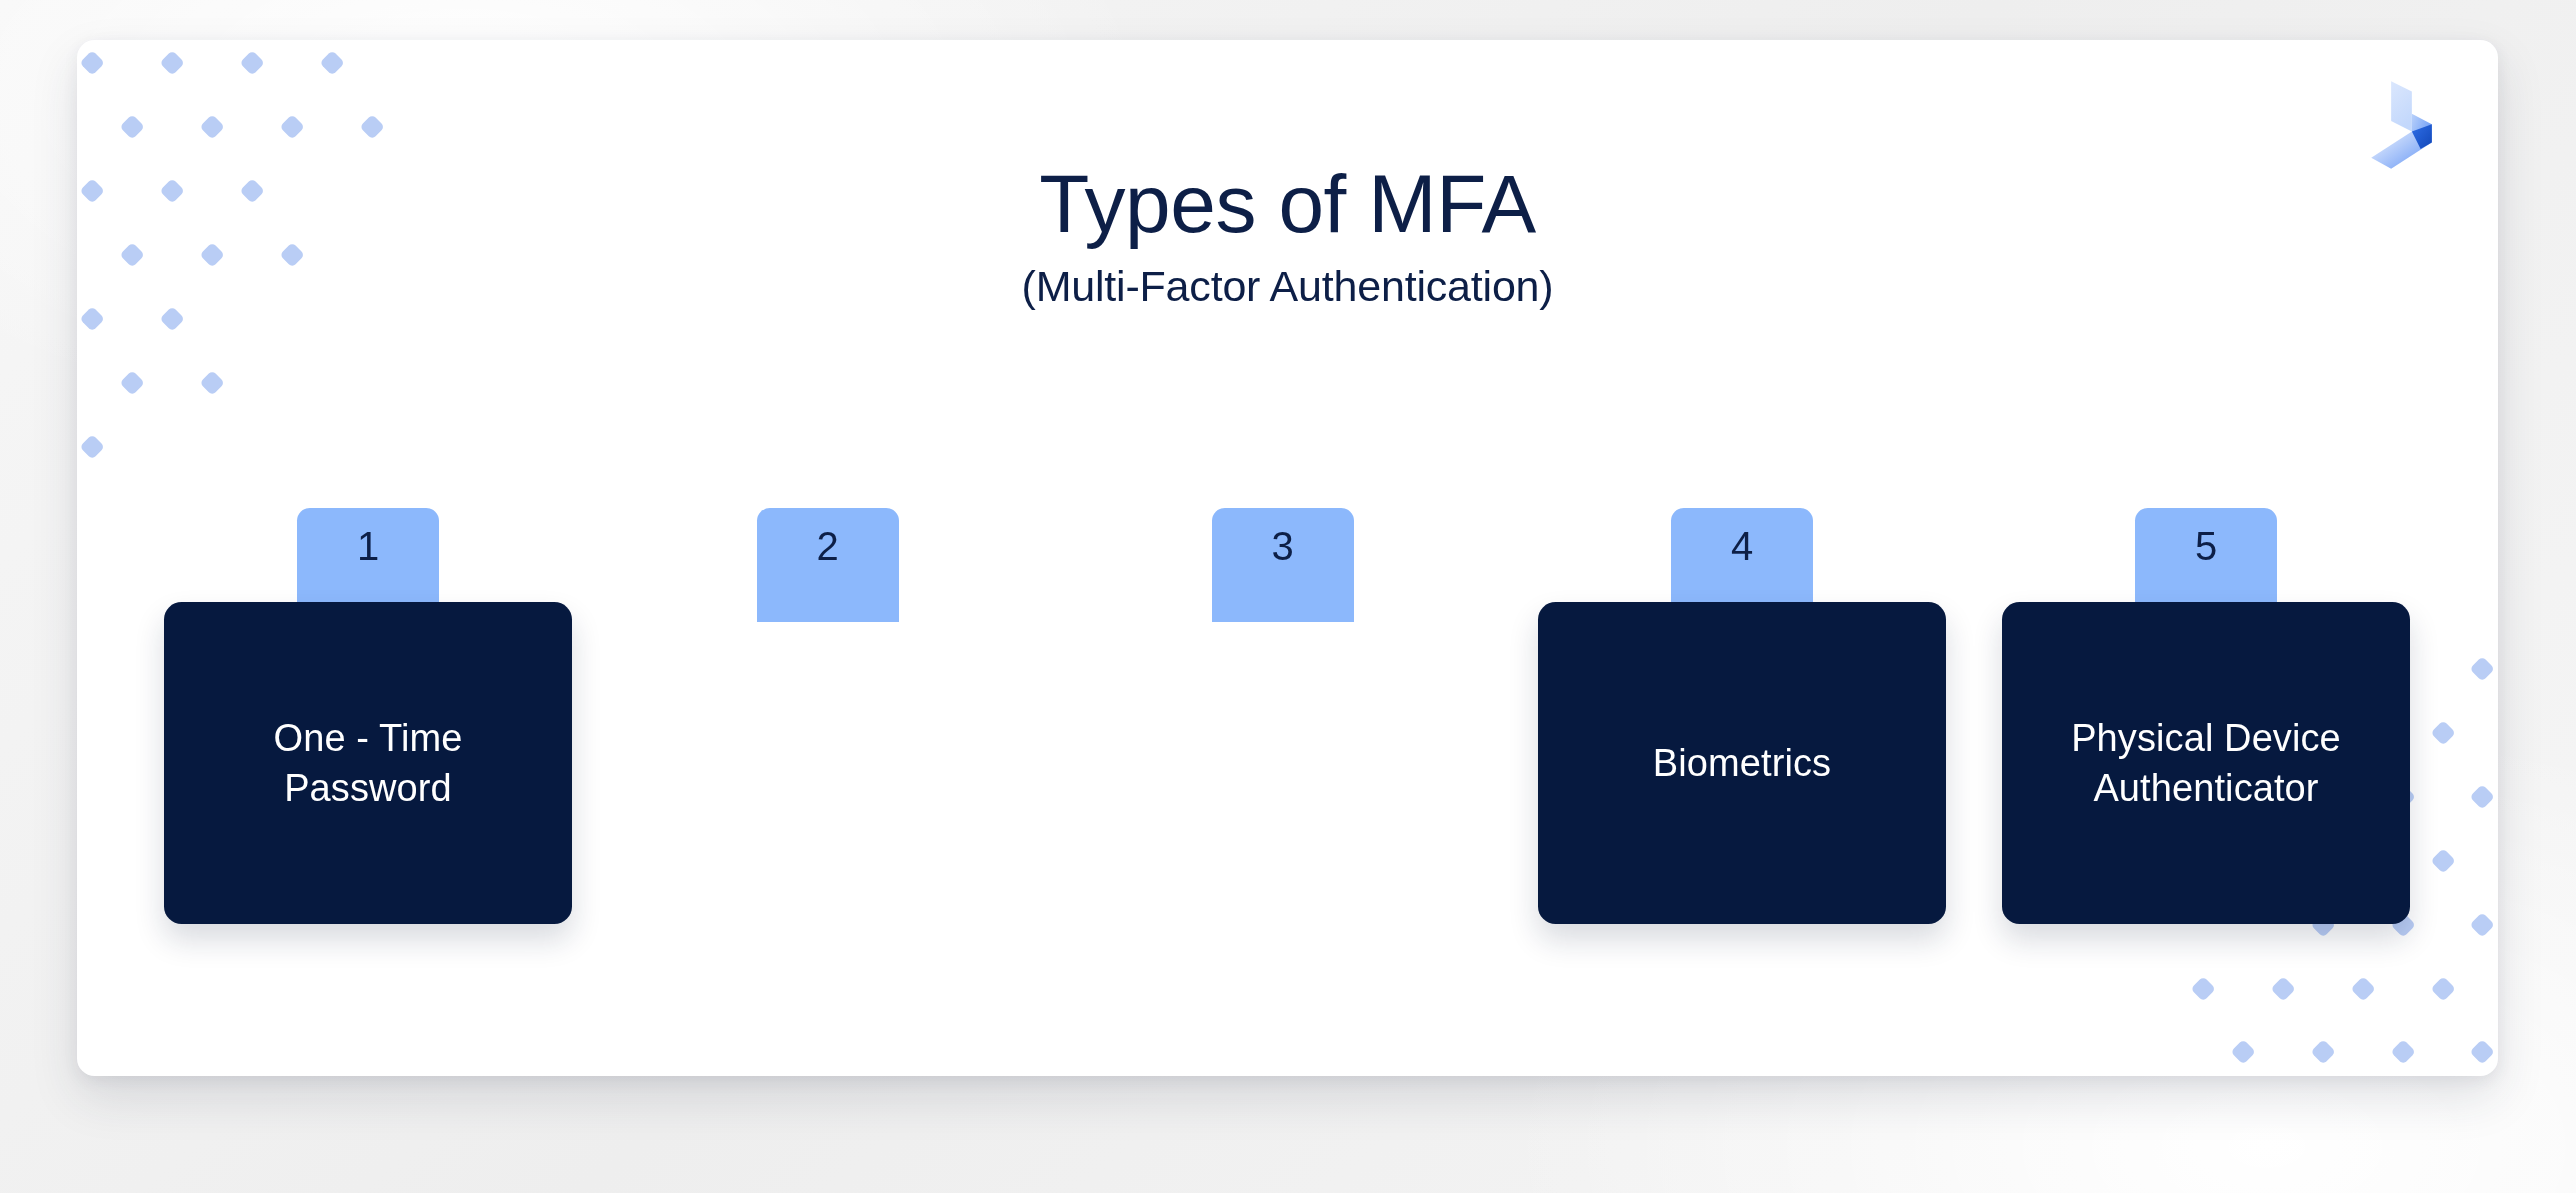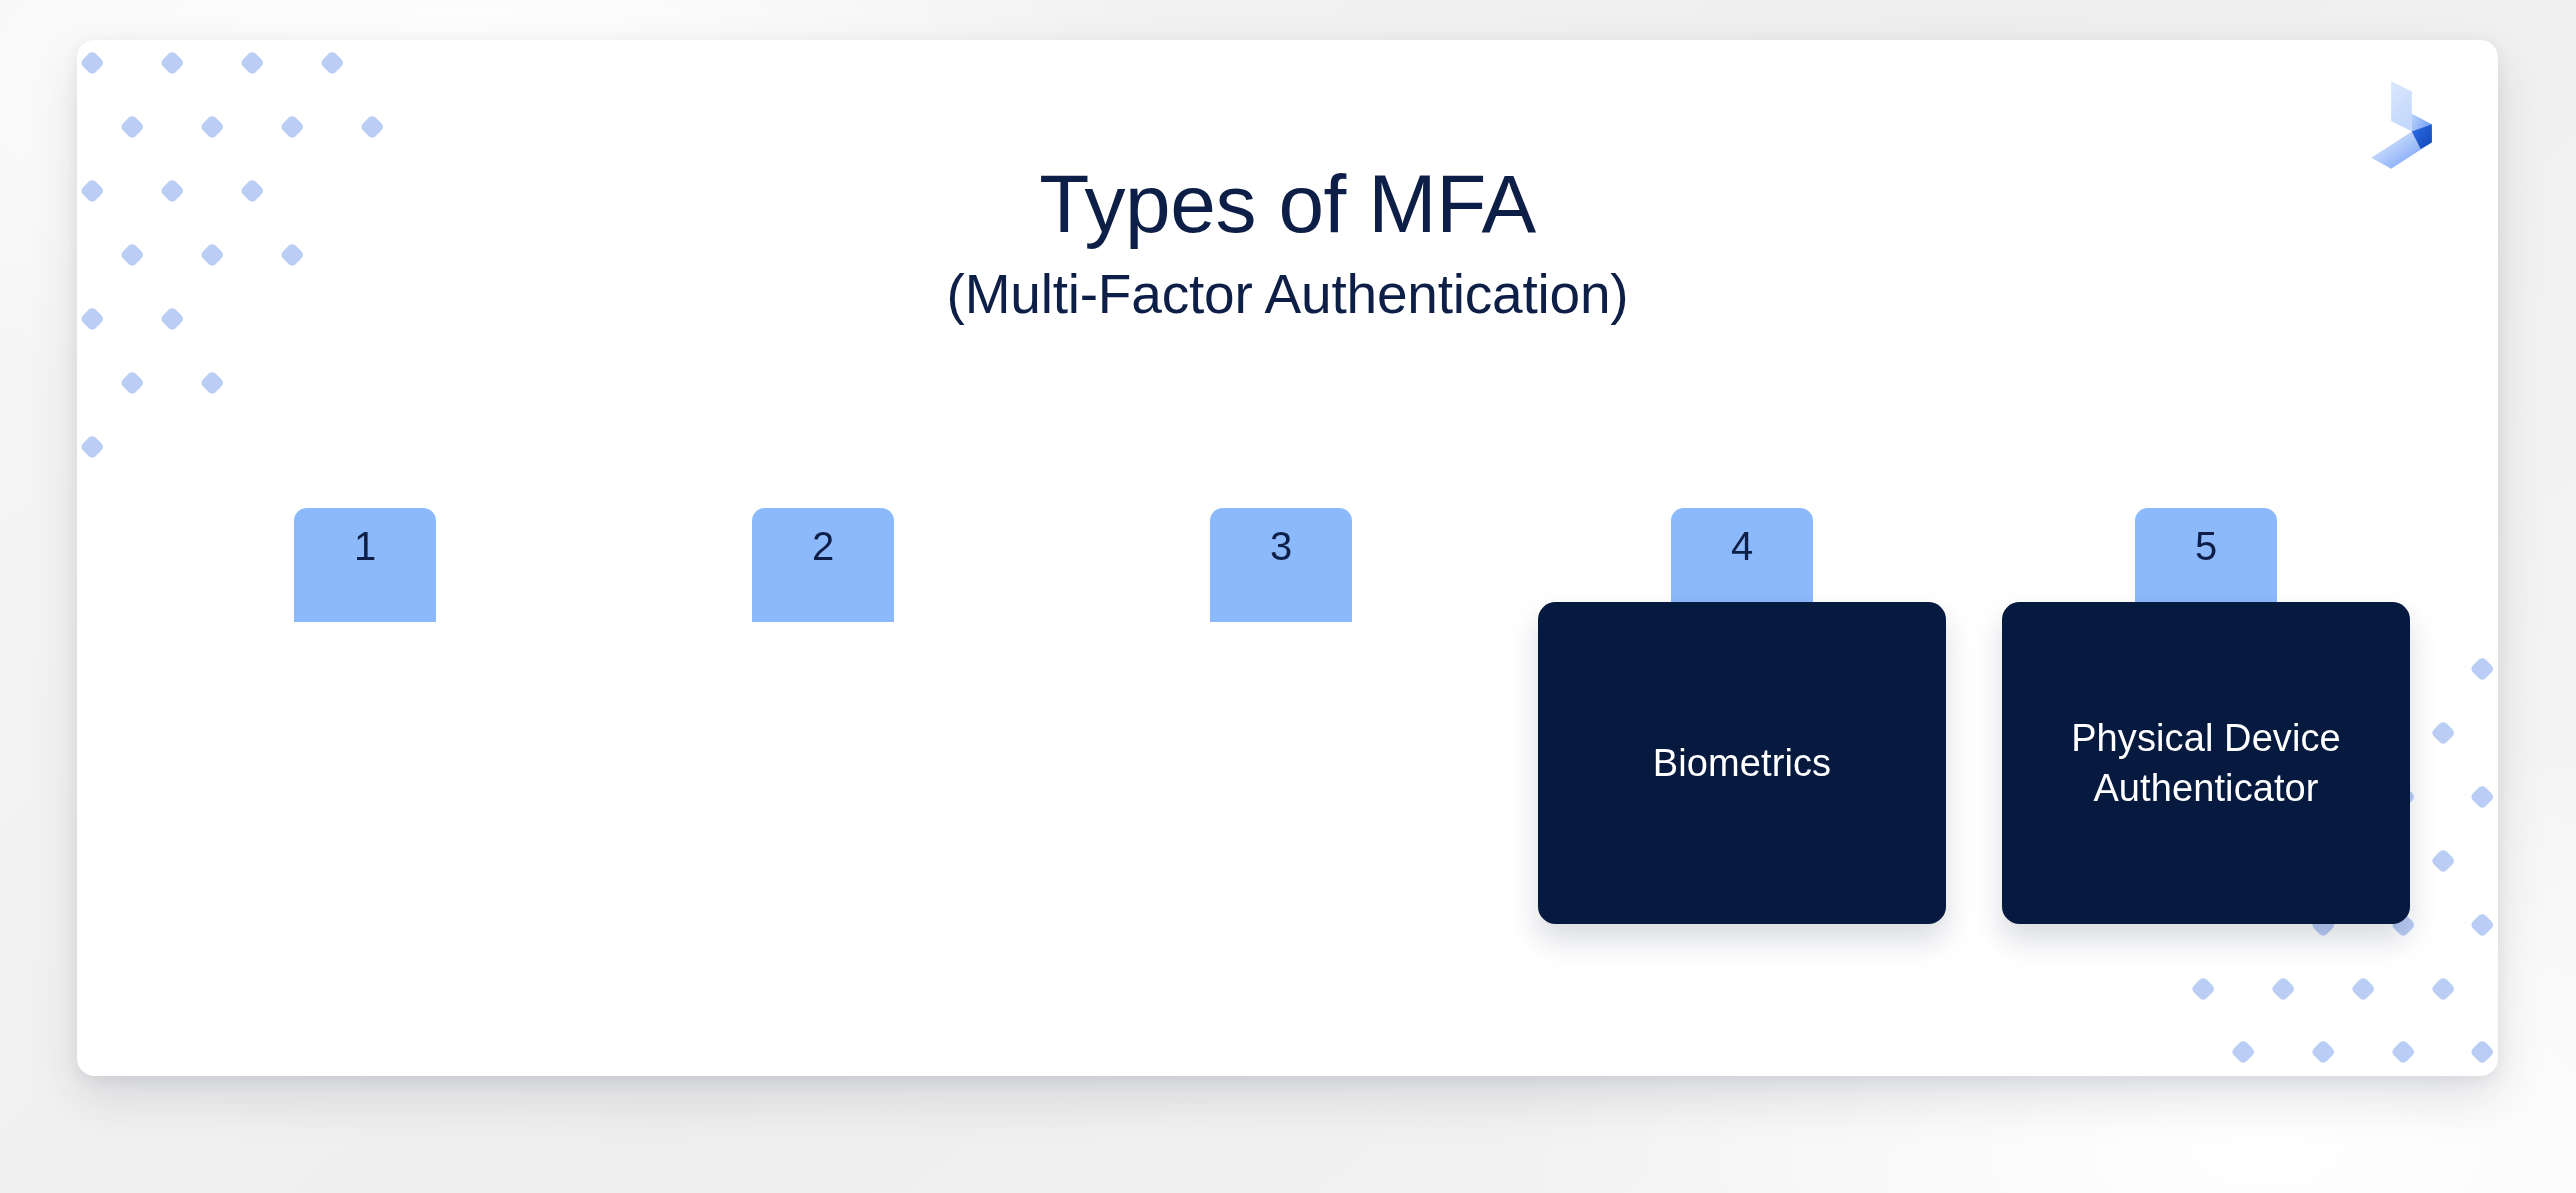--- a/index.html
+++ b/index.html
@@ -71,21 +71,21 @@
   }
   .page-title {
     font-size: 82px;
     font-weight: 400;
     color: #0d1f47;
     letter-spacing: -0.4px;
     line-height: 1.12;
   }
   .page-subtitle {
     margin-top: 11.2px;
-    font-size: 55px;
+    font-size: 43px;
     font-weight: 400;
     color: #0d1f47;
     letter-spacing: -0.2px;
     line-height: 1.2;
   }
 
   
   .cards-row {
     position: absolute;
     left: 87px;
@@ -230,20 +230,23 @@
     <h1 class="page-title">Types of MFA</h1>
     <h2 class="page-subtitle">(Multi-Factor Authentication)</h2>
   </div>
 
   <div class="cards-row">
 
     <div class="card-unit">
       <div class="card-tab">
         <span class="card-tab-number">1</span>
       </div>
+      <div class="card-body">
+        <span class="card-label">One - Time Password</span>
+      </div>
     </div>
 
     <div class="card-unit">
       <div class="card-tab">
         <span class="card-tab-number">2</span>
       </div>
     </div>
 
     <div class="card-unit">
       <div class="card-tab">

